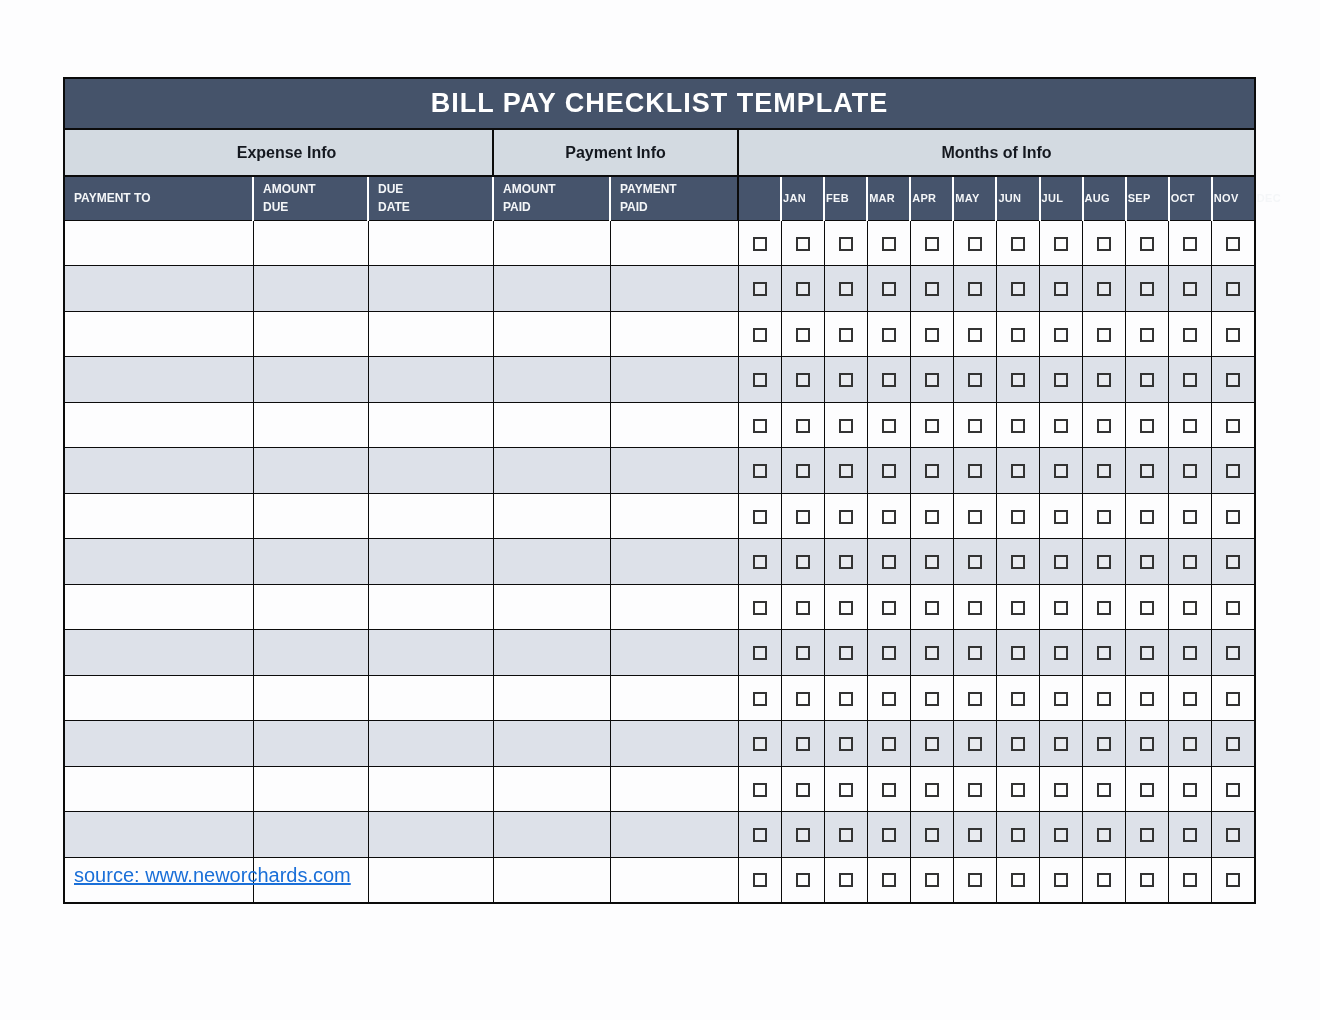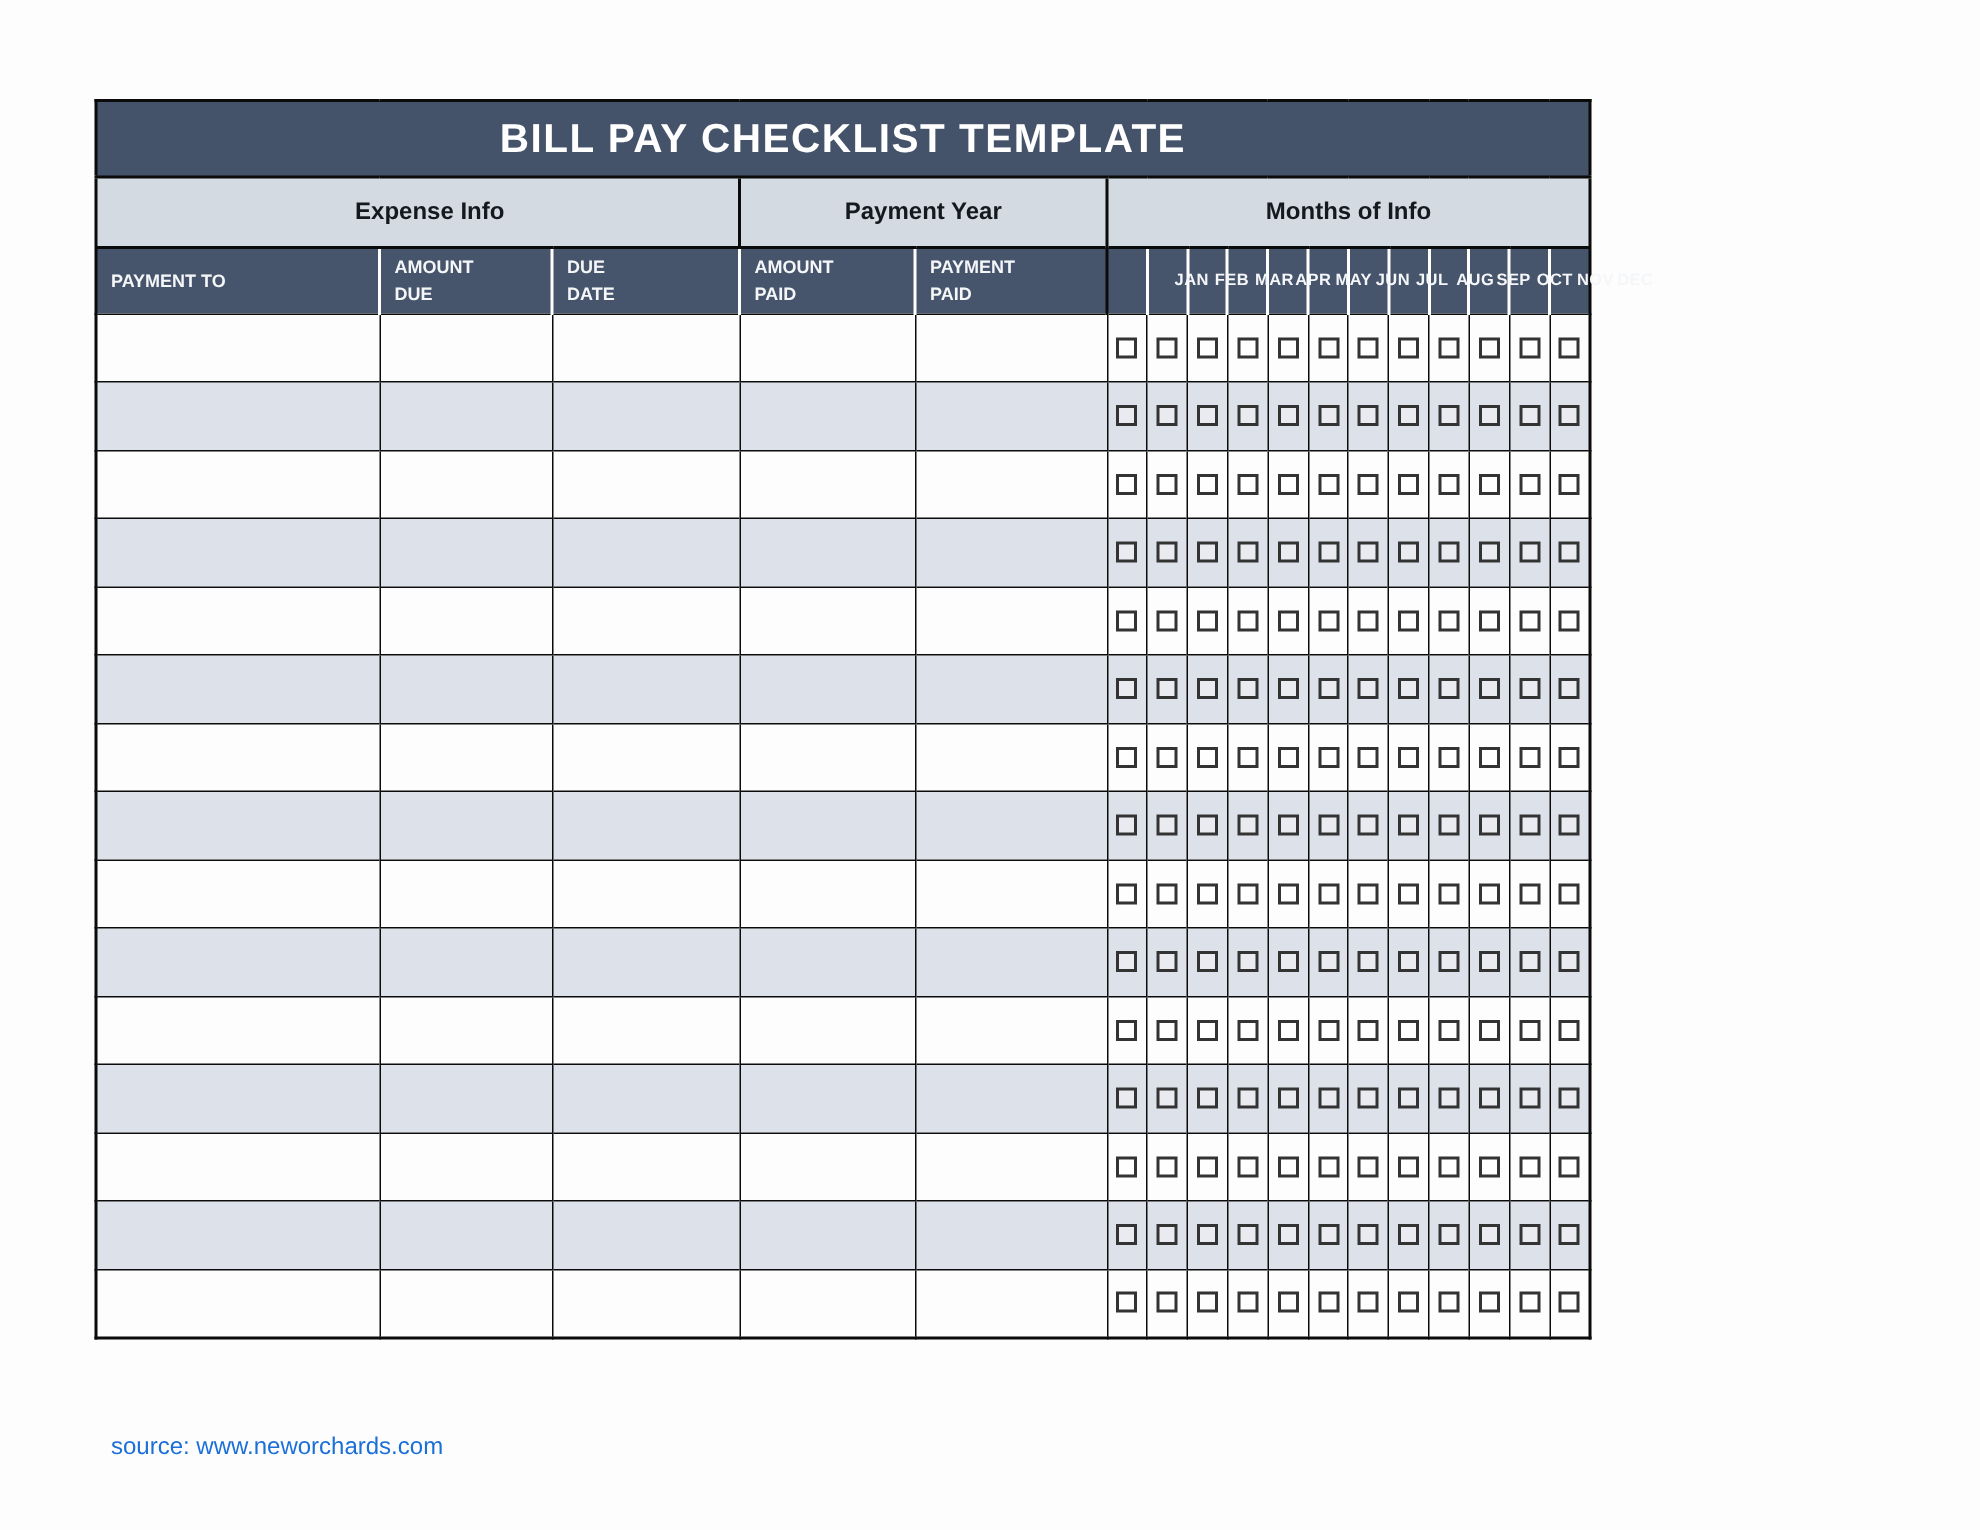--- a/index.html
+++ b/index.html
@@ -10,22 +10,22 @@
     position: relative;
     width: 1320px;
     height: 1020px;
     background: var(--row-plain, #fdfdfe);
     overflow: hidden;
   }
 
   table.bill-table {
     position: absolute;
     left: 63px;
-    top: 66px;
-    width: 998px;
+    top: 77px;
+    width: 1193px;
     border-collapse: collapse;
     table-layout: fixed;
     border: 2px solid var(--grid, #0b0b0b);
   }
 
   
   td.title-cell {
     height: 51px;
     background: var(--dark, #45536a);
     color: #ffffff;
@@ -85,23 +85,24 @@
     height: 14px;
     border: 2.5px solid var(--cb, #333333);
     background: rgba(255, 255, 255, 0.35);
     vertical-align: middle;
   }
 
   
   a.source-link {
     position: absolute;
     left: 74px;
-    top: 956px;
-    font-size: 16px;
+    top: 864px;
+    font-size: 20px;
     color: var(--link, #1a6fd8);
+    text-decoration: underline;
     cursor: pointer;
   }
 </style>
 </head>
 <body>
 
 <div class="page">
 
   <table class="bill-table">
     <colgroup>
@@ -113,21 +114,21 @@
       <col span="12">
     </colgroup>
 
     <thead>
       <tr>
         <td class="title-cell" colspan="17">BILL PAY CHECKLIST TEMPLATE</td>
       </tr>
 
       <tr class="group-row">
         <td colspan="3">Expense Info</td>
-        <td colspan="2">Payment Year</td>
+        <td colspan="2">Payment Info</td>
         <td colspan="12">Months of Info</td>
       </tr>
 
       <tr class="colhead-row">
         <td class="label-col"><span class="colhead-label">PAYMENT TO</span></td>
         <td class="label-col"><span class="colhead-label">AMOUNT
 DUE</span></td>
         <td class="label-col"><span class="colhead-label">DUE
 DATE</span></td>
         <td class="label-col"><span class="colhead-label">AMOUNT

